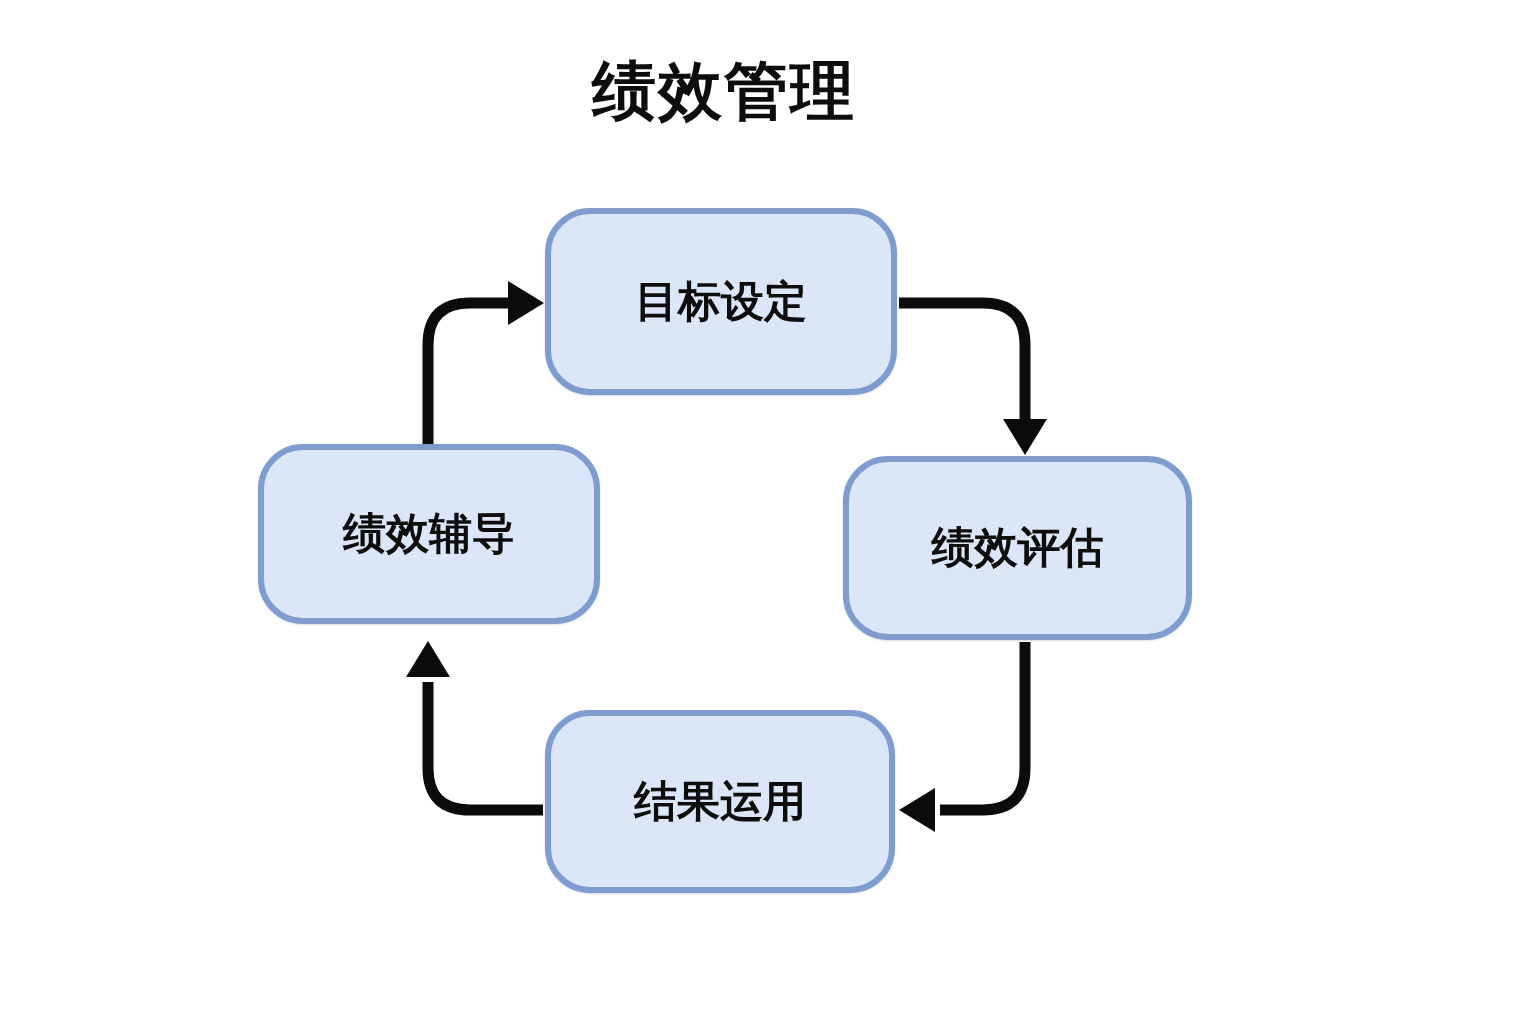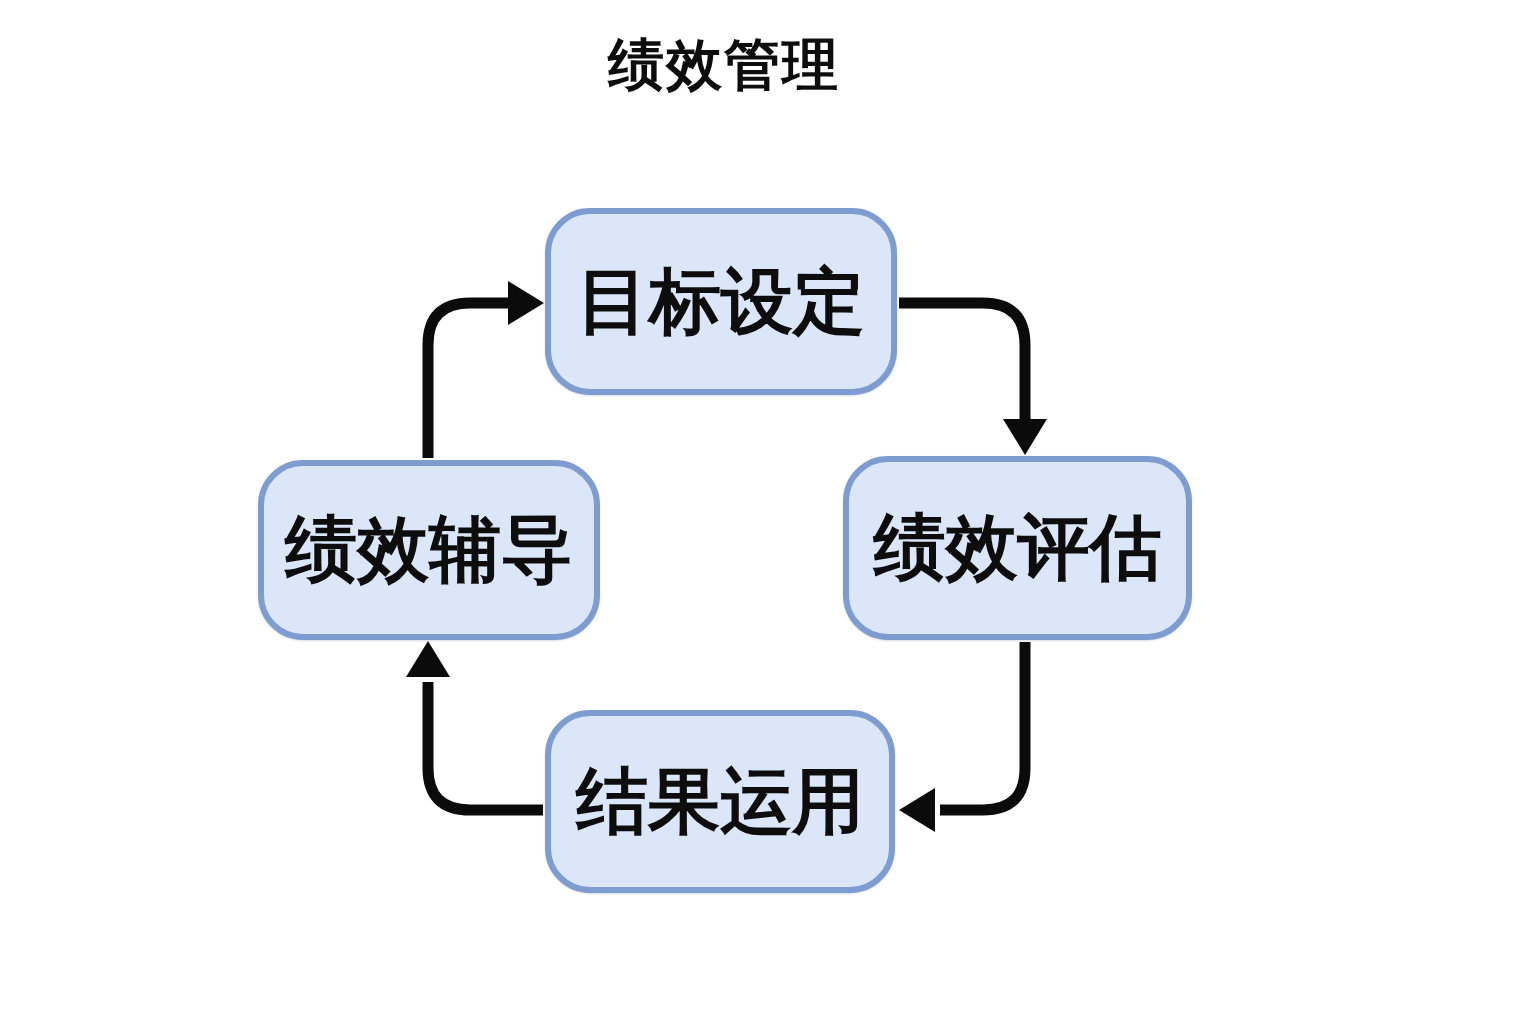--- a/index.html
+++ b/index.html
@@ -19,46 +19,46 @@
   }
   .canvas {
     position: relative;
     width: 1536px;
     height: 1024px;
     background: var(--bg-color);
   }
   .diagram-title {
     position: absolute;
     left: 724px;
-    top: 28px;
+    top: 48px;
     transform: translateX(-50%);
-    font-size: 56px;
+    font-size: 64px;
     font-weight: 800;
     letter-spacing: 2px;
     color: var(--text-color);
     white-space: nowrap;
   }
   .node {
     position: absolute;
     background: var(--node-fill);
     border: 6px solid var(--node-border);
     border-radius: 45px;
     display: flex;
     align-items: center;
     justify-content: center;
-    font-size: 72px;
+    font-size: 43px;
     font-weight: 800;
     color: var(--text-color);
     white-space: nowrap;
     box-shadow: 0 1px 2px rgba(90,115,160,0.25);
   }
   .node-top    { left: 545px; top: 208px; width: 352px; height: 187px; }
   .node-right  { left: 843px; top: 456px; width: 349px; height: 184px; }
   .node-bottom { left: 545px; top: 710px; width: 350px; height: 183px; }
-  .node-left   { left: 258px; top: 460px; width: 342px; height: 180px; }
+  .node-left   { left: 258px; top: 444px; width: 342px; height: 180px; }
   .arrow-layer {
     position: absolute;
     left: 0; top: 0;
     width: 1536px;
     height: 1024px;
     pointer-events: none;
   }
   .arrow-path {
     fill: none;
     stroke: var(--arrow-color);

